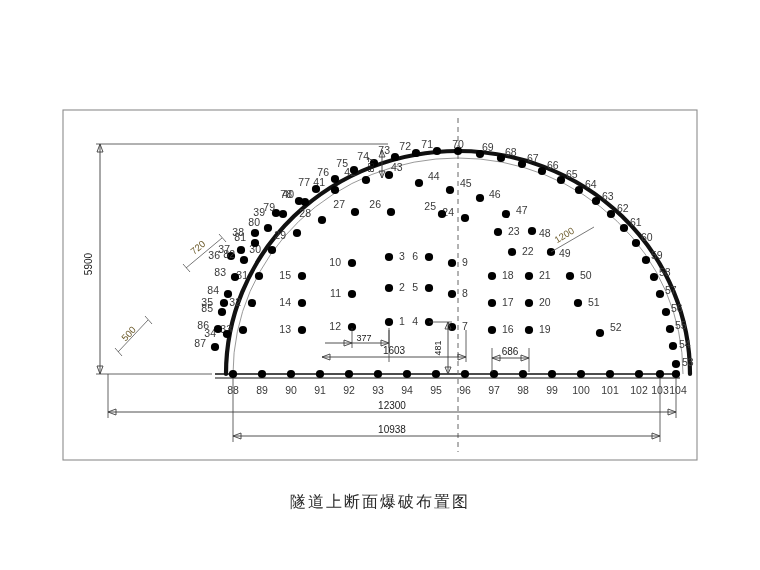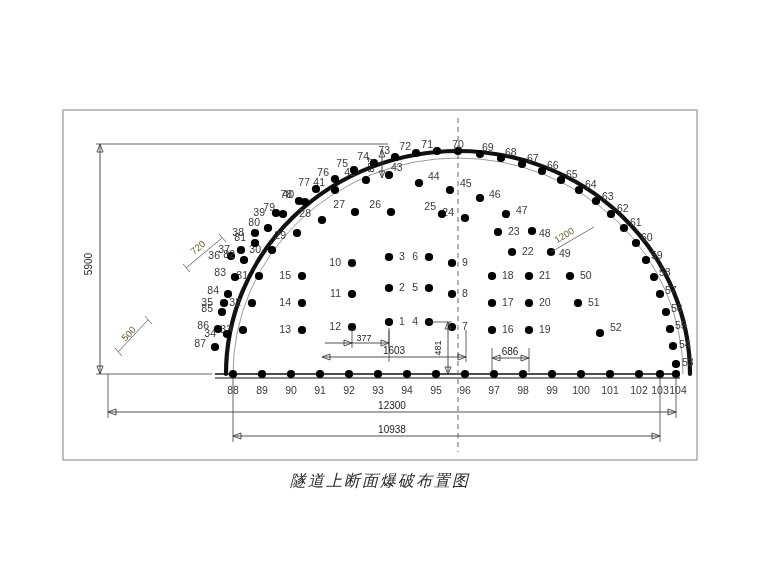--- a/index.html
+++ b/index.html
@@ -549,14 +549,14 @@
       <text class="calltxt" x="131" y="336" transform="rotate(-46 131 336)" text-anchor="middle">500</text>
     </g>
 
     <g>
       <line class="leader" x1="551" y1="252" x2="594" y2="227"></line>
       <text class="calltxt" x="566" y="238" transform="rotate(-32 566 238)" text-anchor="middle">1200</text>
     </g>
 
   </svg>
 
-  <div class="title" style="top:471px;font-style:italic;">隧道上断面爆破布置图</div>
+  <div class="title" style="top:492px;">隧道上断面爆破布置图</div>
 </div>
 
 </body></html>

